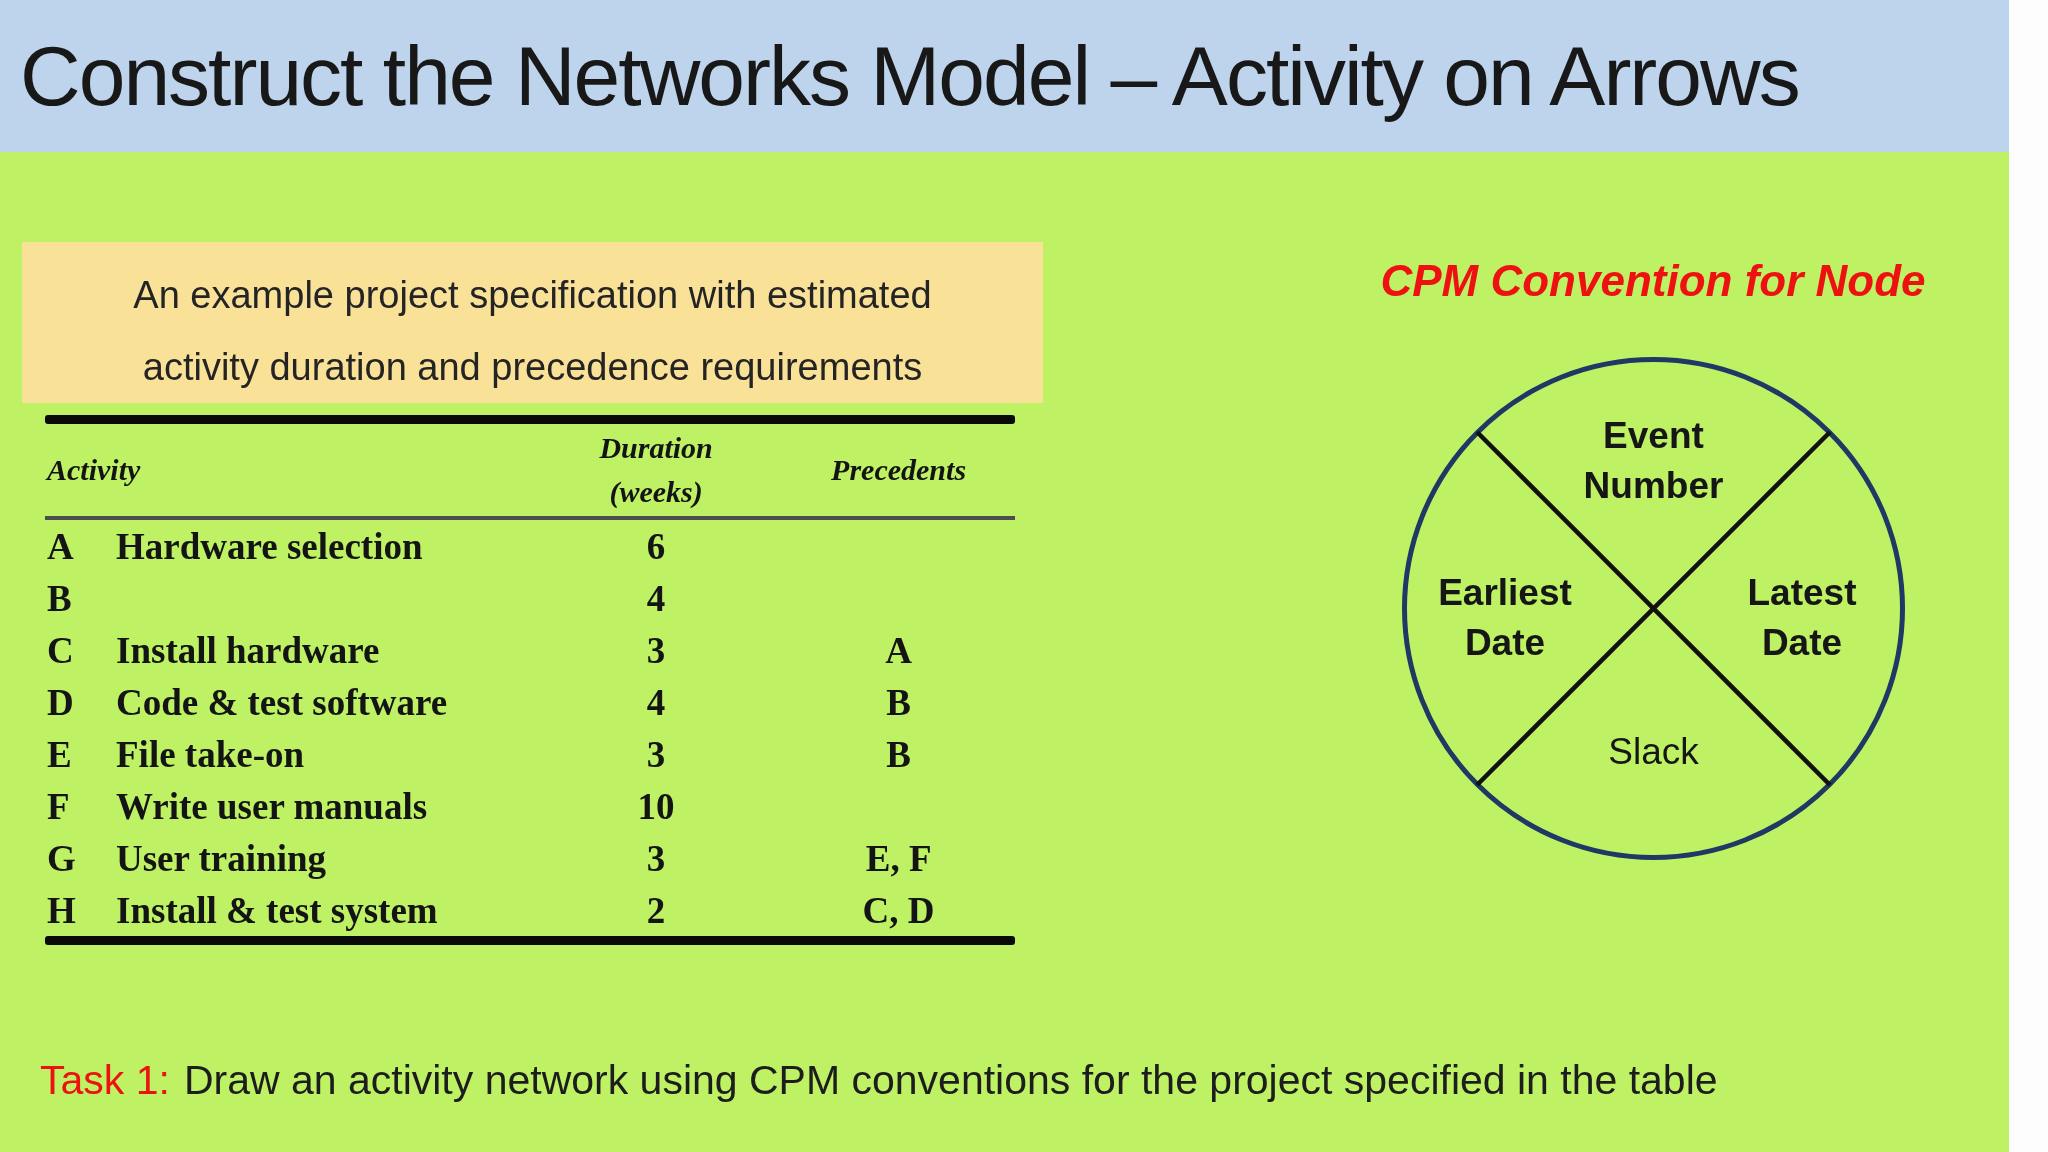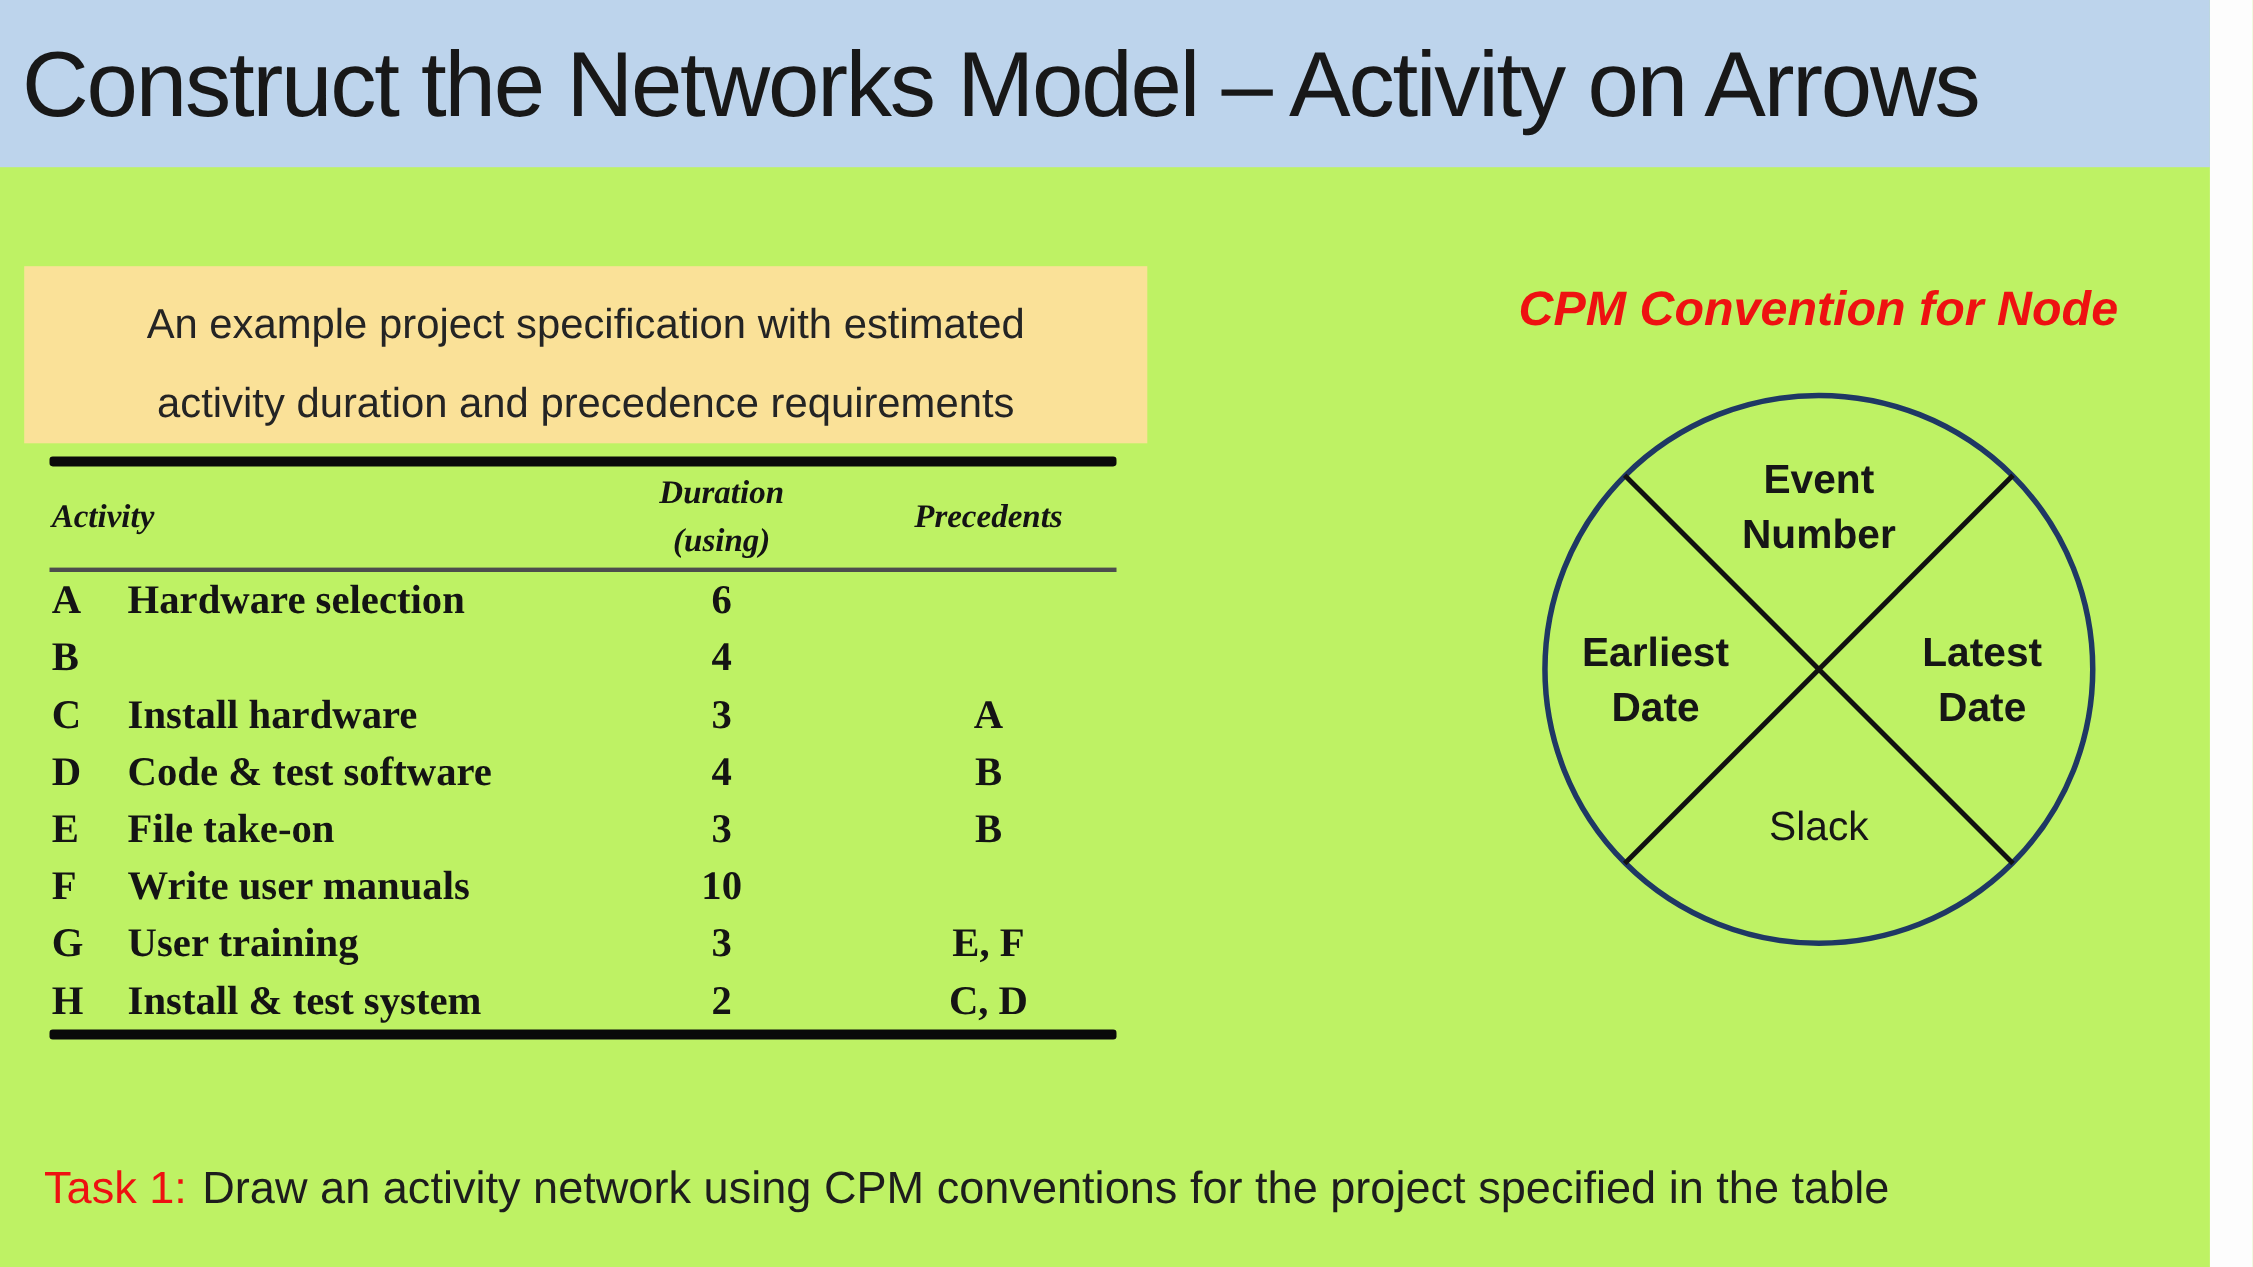--- a/index.html
+++ b/index.html
@@ -88,21 +88,21 @@
     <div>An example project specification with estimated</div>
     <div>activity duration and precedence requirements</div>
   </div>
 
   <div class="ptable">
     <div class="rule thick"></div>
     <div class="thead">
       <span class="h-act">Activity</span>
       <div class="h-dur">
         <span>Duration</span>
-        <span>(using)</span>
+        <span>(weeks)</span>
       </div>
       <span class="h-prec">Precedents</span>
     </div>
     <div class="rule thin"></div>
     <div class="tbody" id="table-body">
         <div class="trow">
           <span class="c-id">A</span>
           <span class="c-name">Hardware selection</span>
           <span class="c-dur">6</span>
           <span class="c-prec"></span>

